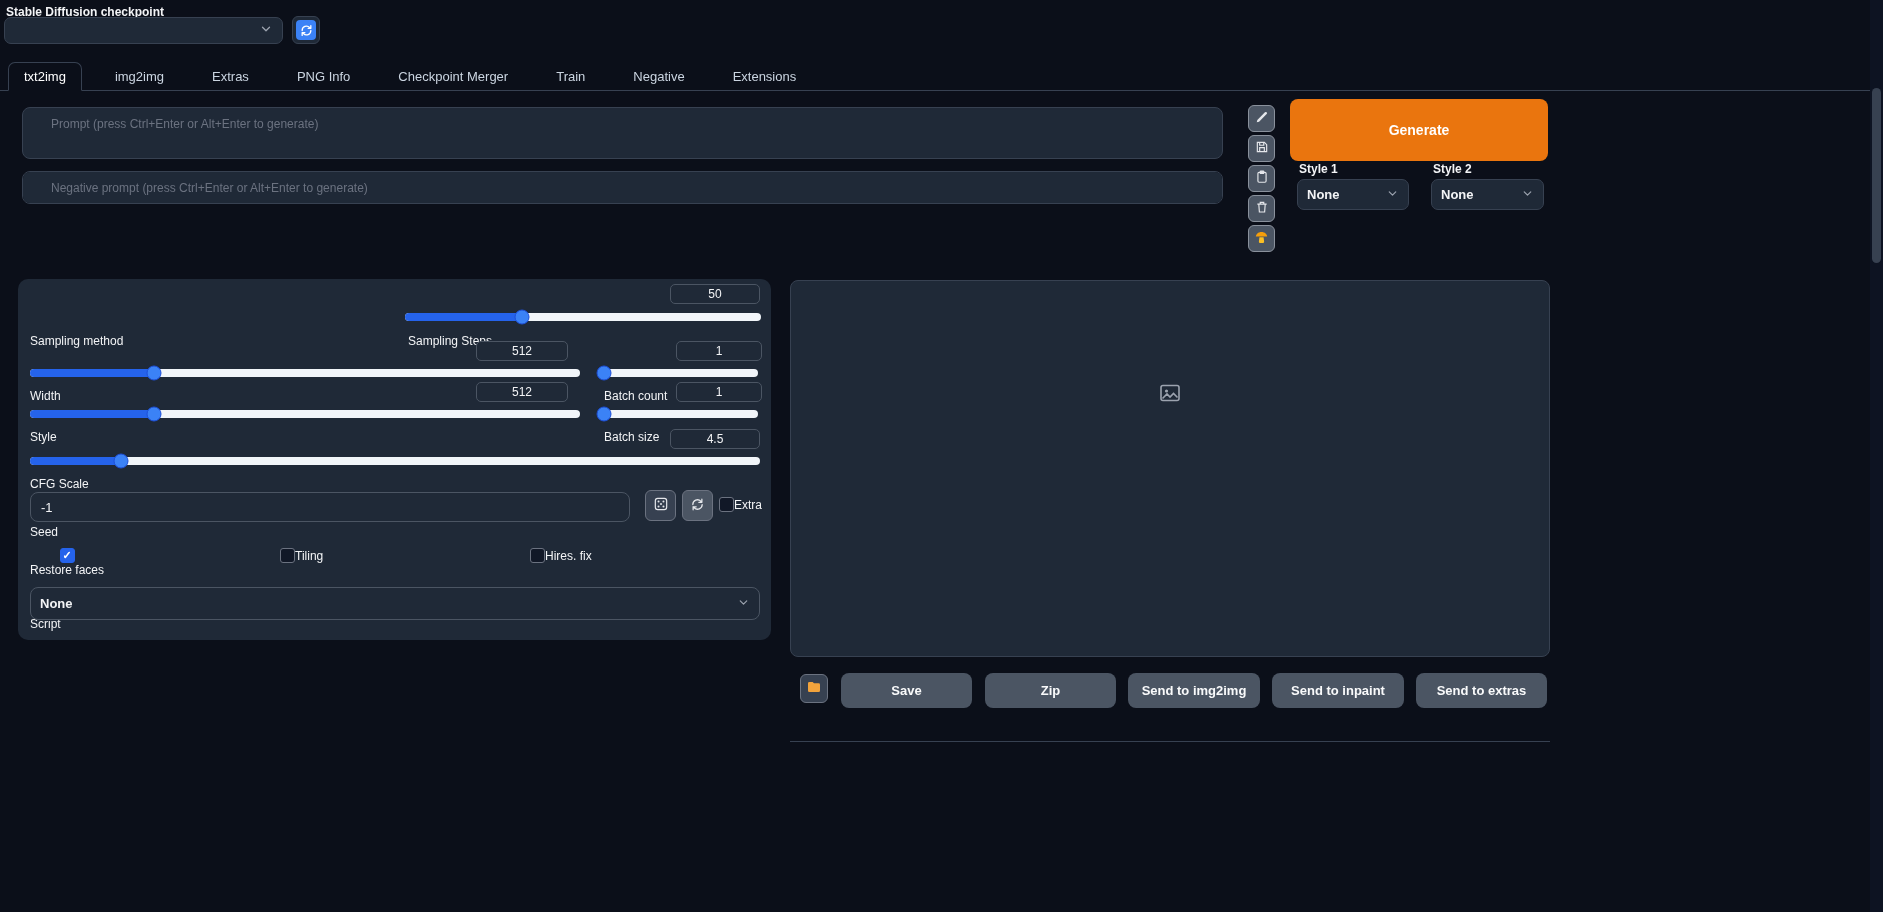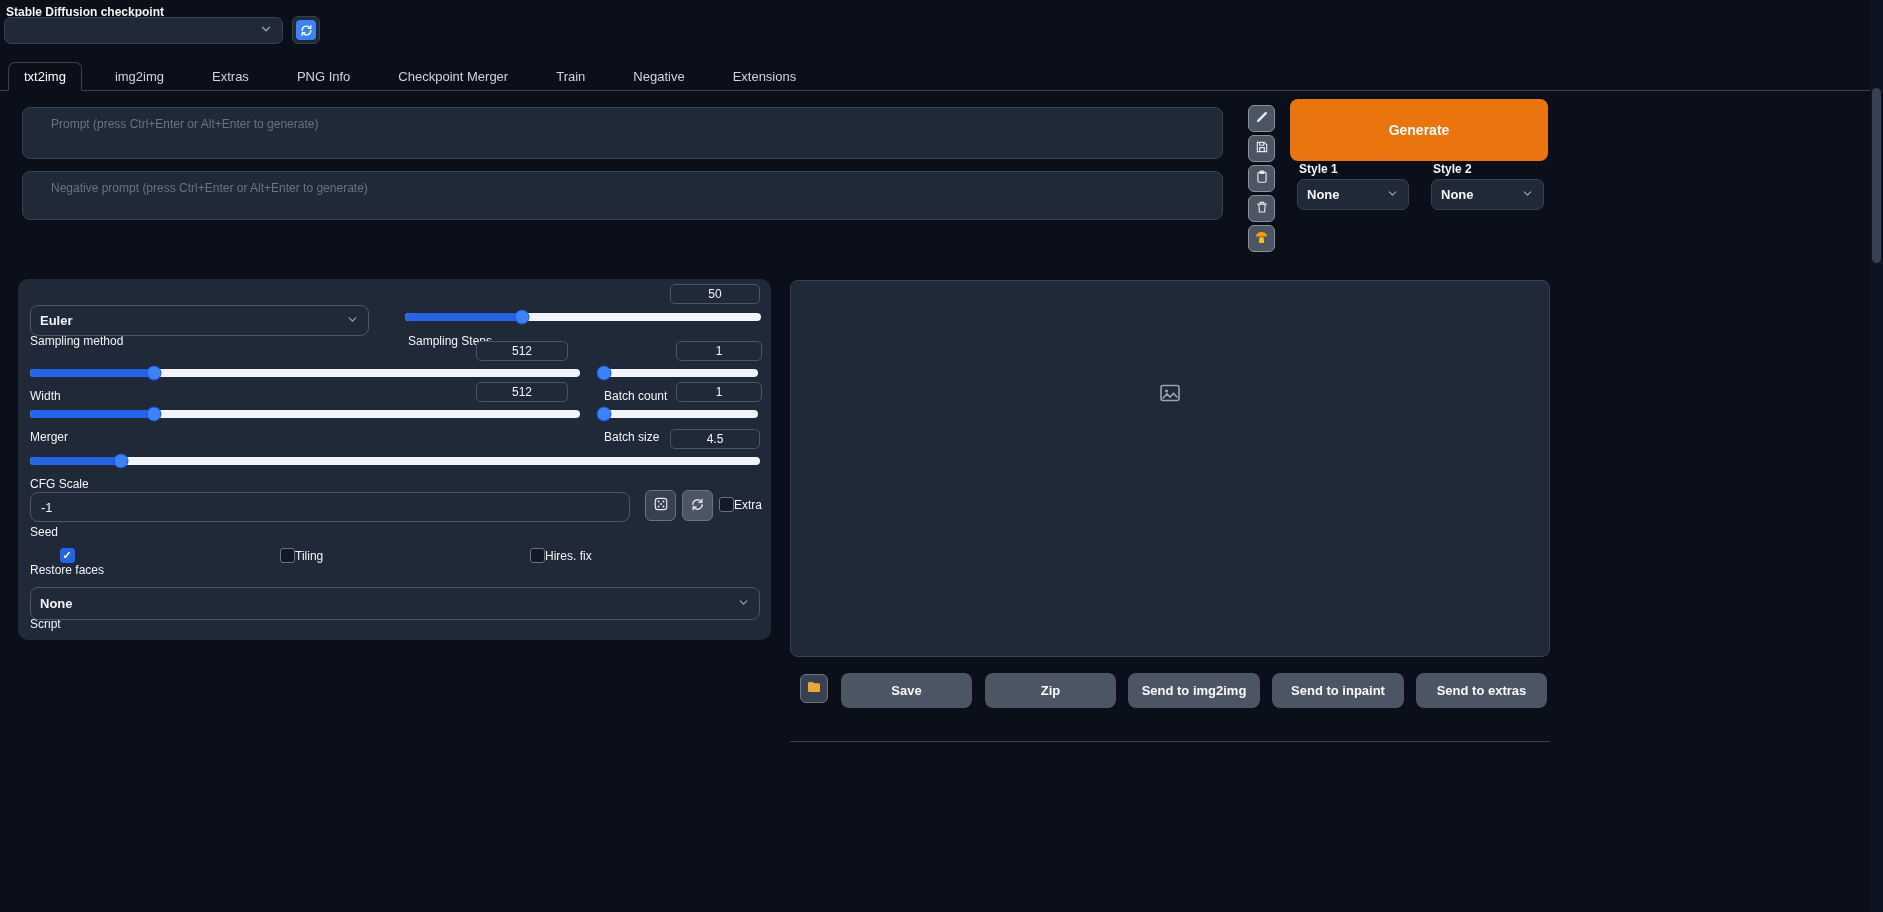--- a/index.html
+++ b/index.html
@@ -25,21 +25,21 @@
   .tab { padding:6px 15px; font-size:13px; color:#cbd5e1; cursor:pointer; margin-right:18px; }
   .tab.active { background:#0b0f19; border:1px solid #374151; border-bottom:1px solid #0b0f19;
                 border-radius:7px 7px 0 0; margin-bottom:-1px; color:#ffffff; }
 
   
   textarea.prompt { position:absolute; background:#1f2937; border:1px solid #374151; border-radius:8px;
                     color:#e5e7eb; font-family:"Liberation Sans",sans-serif; font-size:12px;
                     padding:9px 28px; resize:none; outline:none; }
   textarea.prompt::placeholder { color:#6b7280; }
   .pos-prompt { left:22px; top:107px; width:1201px; height:52px; }
-  .neg-prompt { left:22px; top:171px; width:1201px; height:49px; }
+  .neg-prompt { left:22px; top:171px; width:1201px; height:33px; }
 
   .tool-col { position:absolute; left:1248px; top:105px; display:flex; flex-direction:column; gap:3px; }
   .tool-col .icon-btn { width:27px; height:27px; background:#4b5563; border-color:#8a919c; }
 
   .generate-btn { position:absolute; left:1290px; top:99px; width:258px; height:62px;
                   background:var(--generate-orange,#ea750e); border:none; border-radius:8px;
                   color:#ffffff; font-family:"Liberation Sans",sans-serif;
                   font-size:14px; font-weight:700; cursor:pointer; }
   .style-label { position:absolute; font-size:12px; font-weight:600; color:#f3f4f6; }
   .style1-label { left:1299px; top:162px; }
@@ -186,28 +186,20 @@
     <span class="val">None</span>
     <span>
       <svg width="13" height="13" viewBox="0 0 24 24">
           <path d="M6 9l6 6 6-6" stroke="#9ca3af" stroke-width="2.2" fill="none" stroke-linecap="round" stroke-linejoin="round"></path>
         </svg>
     </span>
   </div>
 
   <div class="settings">
     <div class="lbl" style="left:12px;top:9px;">Sampling method</div>
-    <div class="select" style="position:absolute;left:12px;top:26px;width:339px;height:31px;">
-      <span class="val">Euler</span>
-      <span>
-        <svg width="13" height="13" viewBox="0 0 24 24">
-            <path d="M6 9l6 6 6-6" stroke="#9ca3af" stroke-width="2.2" fill="none" stroke-linecap="round" stroke-linejoin="round"></path>
-          </svg>
-      </span>
-    </div>
 
     <div class="lbl" style="left:390px;top:9px;text-align:right;">Sampling Steps</div>
     <input class="num" style="left: 652px; top: 5px; width: 90px;" value="50">
     <div class="slider" style="left: 387px; top: 34px; width: 356px; --pct: 33%;">
       <div class="fill"></div>
       <div class="knob"></div>
     </div>
 
     <div class="lbl" style="left:12px;top:64px;">Width</div>
     <input class="num" style="left: 458px; top: 62px; width: 92px;" value="512">
@@ -216,21 +208,21 @@
       <div class="knob"></div>
     </div>
 
     <div class="lbl" style="left:586px;top:64px;">Batch count</div>
     <input class="num" style="left: 658px; top: 62px; width: 86px;" value="1">
     <div class="slider" style="left: 586px; top: 90px; width: 154px; --pct: 0%;">
       <div class="fill"></div>
       <div class="knob"></div>
     </div>
 
-    <div class="lbl" style="left:12px;top:105px;">Merger</div>
+    <div class="lbl" style="left:12px;top:105px;">Style</div>
     <input class="num" style="left: 458px; top: 103px; width: 92px;" value="512">
     <div class="slider" style="left: 12px; top: 131px; width: 550px; --pct: 22.5%;">
       <div class="fill"></div>
       <div class="knob"></div>
     </div>
 
     <div class="lbl" style="left:586px;top:105px;">Batch size</div>
     <input class="num" style="left: 658px; top: 103px; width: 86px;" value="1">
     <div class="slider" style="left: 586px; top: 131px; width: 154px; --pct: 0%;">
       <div class="fill"></div>

